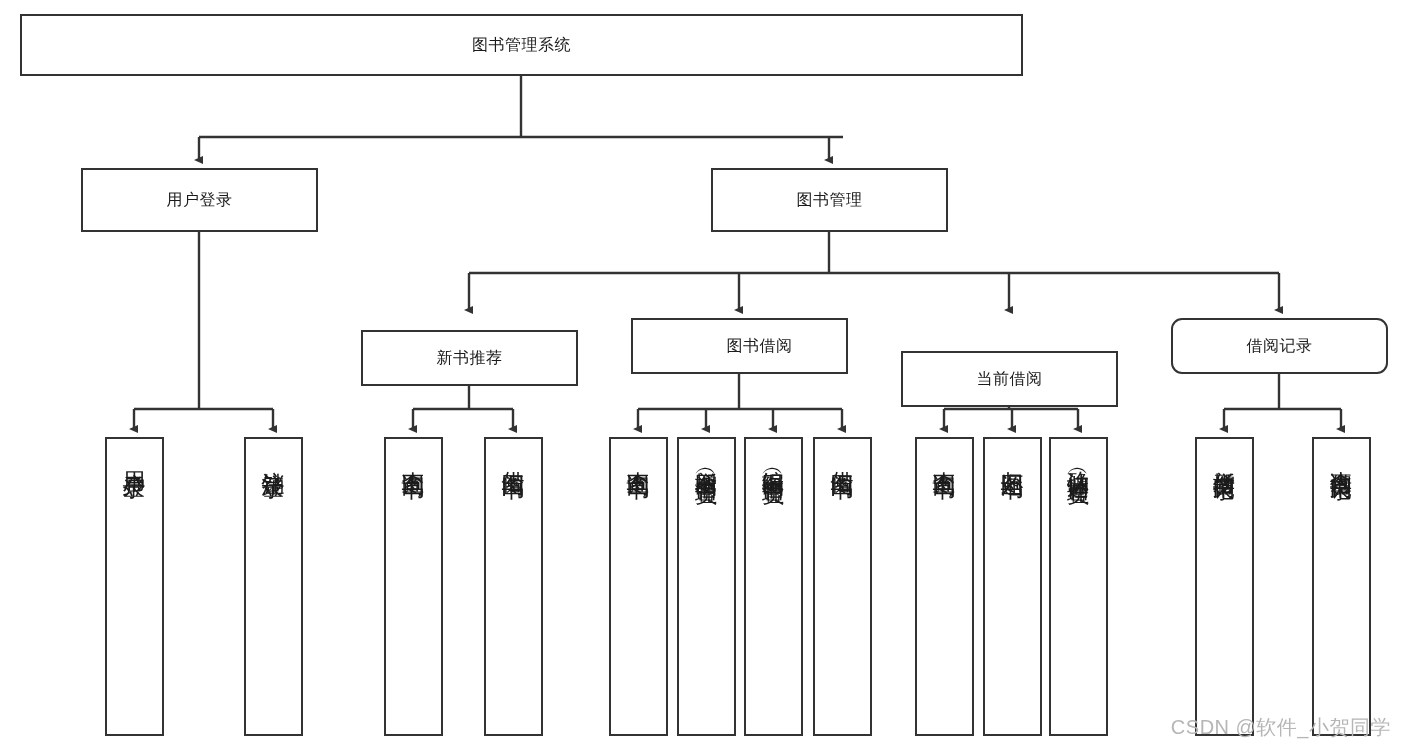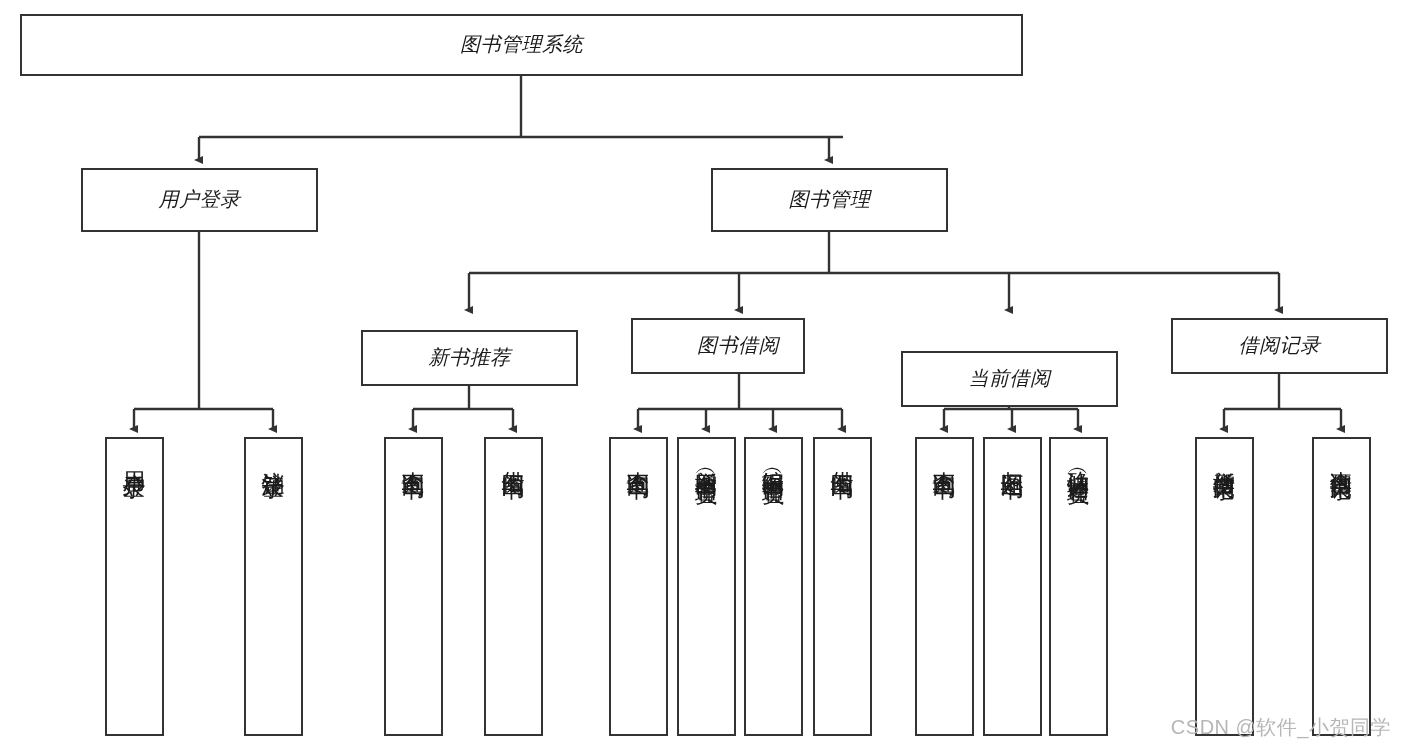--- a/index.html
+++ b/index.html
@@ -36,22 +36,21 @@
     justify-content: center;
     text-align: center;
     color: #1b1b1b;
   }
   .node .label {
     display: block;
     line-height: 1.18;
     letter-spacing: 0.5px;
   }
   .node.horizontal .label {
-    font-size: 20px;
-    font-style: italic;
+    font-size: 16px;
   }
   .node.vertical {
     align-items: flex-start;
     justify-content: center;
     padding-top: 14px;
   }
   .node.vertical .label {
     writing-mode: vertical-rl;
     text-orientation: upright;
     font-size: 23px;
@@ -137,29 +136,29 @@
   </div>
 
   <div class="node horizontal" style="left:711px; top:168px; width:237px; height:64px;">
     <span class="label">图书管理</span>
   </div>
 
   <div class="node horizontal" style="left:361px; top:318px; width:217px; height:56px;margin-top:12px;">
     <span class="label">新书推荐</span>
   </div>
 
-  <div class="node horizontal" style="left:631px; top:318px; width:174px; height:56px;padding-left:40px;">
+  <div class="node horizontal" style="left:631px; top:318px; width:217px; height:56px;padding-left:40px;">
     <span class="label">图书借阅</span>
   </div>
 
   <div class="node horizontal" style="left:901px; top:318px; width:217px; height:56px;margin-top:33px;">
     <span class="label">当前借阅</span>
   </div>
 
-  <div class="node horizontal" style="left:1171px; top:318px; width:217px; height:56px;">
+  <div class="node horizontal" style="left:1171px; top:318px; width:217px; height:56px;border-radius:11px;">
     <span class="label">借阅记录</span>
   </div>
 
   <div class="node vertical" style="left:105px; top:437px; width:59px; height:299px;">
     <span class="label">用户登录</span>
   </div>
 
   <div class="node vertical" style="left:244px; top:437px; width:59px; height:299px;">
     <span class="label">注销登录</span>
   </div>

